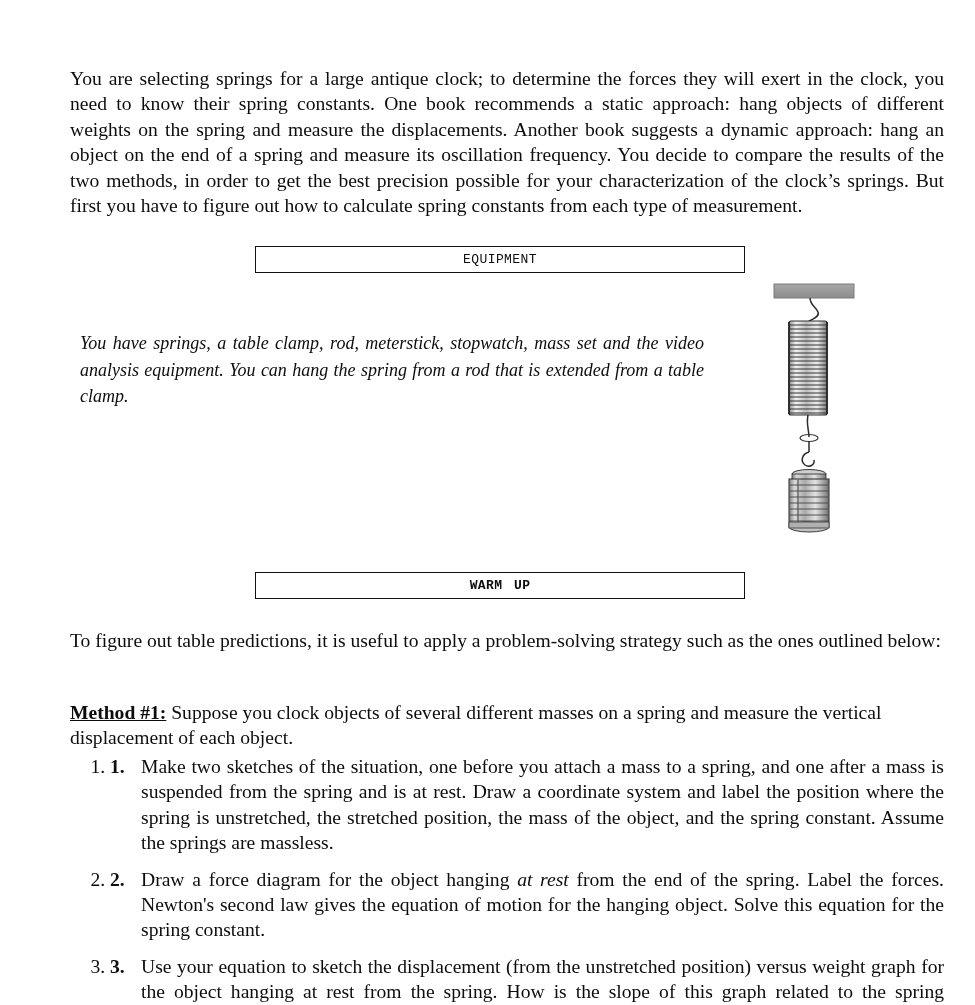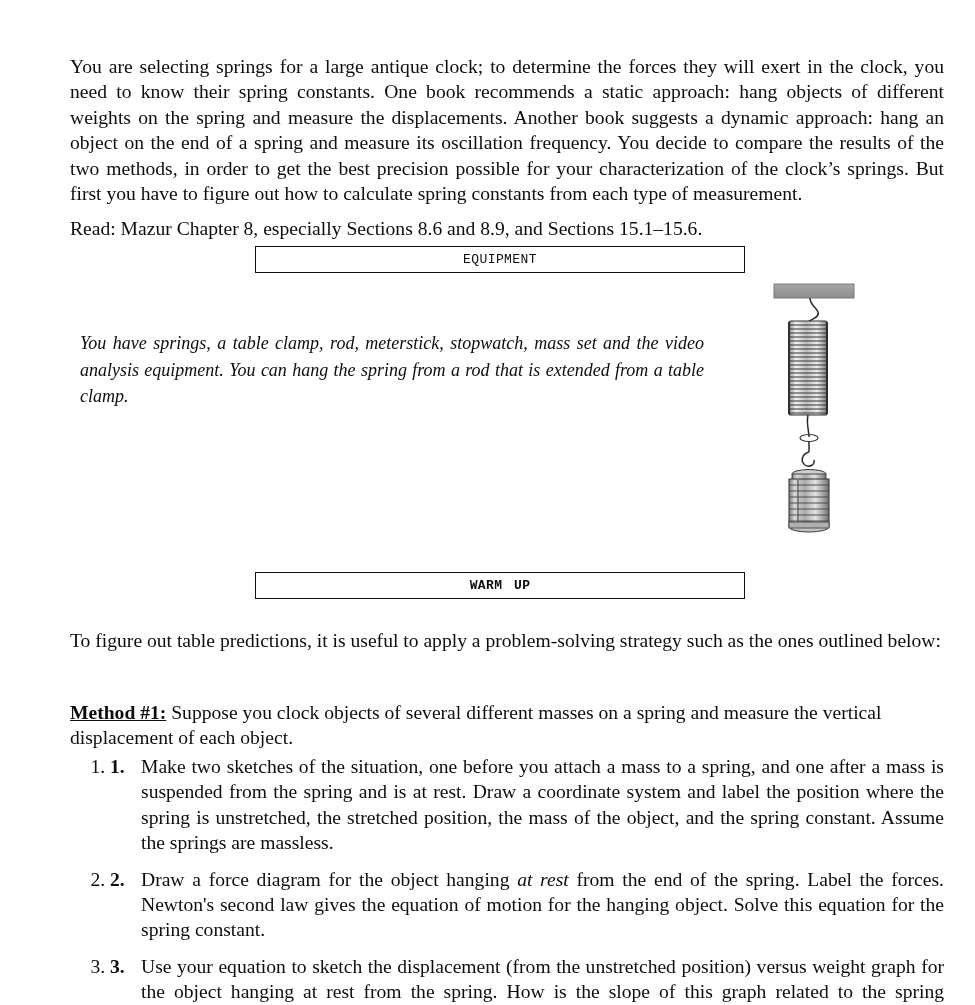--- a/index.html
+++ b/index.html
@@ -29,21 +29,21 @@
     position: absolute;
     font-size: 19.6px;
     line-height: 25.4px;
     text-align: justify;
     text-justify: inter-word;
     hyphens: none;
   }
 
   #intro-paragraph {
     left: 70px;
-    top: 6px;
+    top: 18px;
     width: 874px;
     margin-top: 48px;
   }
 
   #read-line {
     left: 70px;
     top: 196px;
     width: 874px;
     text-align: left;
   }
@@ -140,21 +140,20 @@
   }
   #apparatus-figure svg { display: block; }
 </style>
 </head>
 <body>
 
 <div class="page">
 
   <p class="para" id="intro-paragraph">You are selecting springs for a large antique clock; to determine the forces they will exert in the clock, you need to know their spring constants.  One book recommends a static approach: hang objects of different weights on the spring and measure the displacements.  Another book suggests a dynamic approach: hang an object on the end of a spring and measure its oscillation frequency.   You decide to compare the results of the two methods, in order to get the best precision possible for your characterization of the clock’s springs. But first you have to figure out how to calculate spring constants from each type of measurement.</p>
 
-  <p class="para" id="read-line">Read: Mazur Chapter 8, especially Sections 8.6 and 8.9, and Sections 15.1–15.6.</p>
 
   <div class="section-box" id="equipment-heading">
     <span class="section-label sc">Equipment</span>
   </div>
 
   <p class="para" id="equipment-paragraph">You have springs, a table clamp, rod, meterstick, stopwatch, mass set and the video analysis equipment.  You can hang the spring from a rod that is extended from a table clamp.</p>
 
   <div id="apparatus-figure">
     <svg width="110" height="255" viewBox="0 0 110 255" xmlns="http://www.w3.org/2000/svg">
       <defs>

